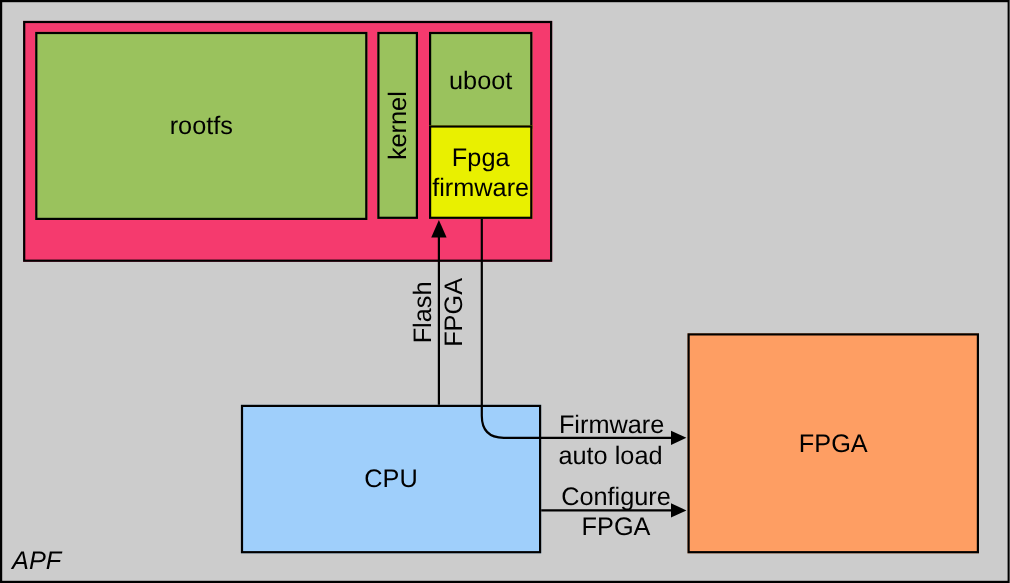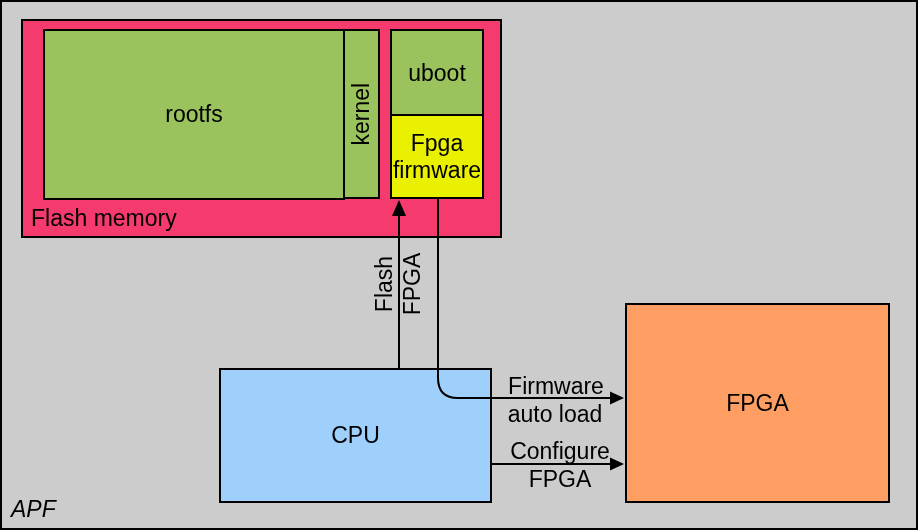--- a/index.html
+++ b/index.html
@@ -33,21 +33,21 @@
     display: flex;
     align-items: center;
     justify-content: center;
     text-align: center;
   }
   .flash-box {
     left: 19px; top: 17px; width: 481px; height: 219px;
     background: var(--flash_bg);
     display: block;
   }
-  .rootfs-box  { left: 9px;   top: 8px;  width: 302px; height: 171px; background: var(--partition_green); margin-left: 11px; }
+  .rootfs-box  { left: 9px;   top: 8px;  width: 302px; height: 171px; background: var(--partition_green); }
   .kernel-box  { left: 320px; top: 8px;  width: 37px;  height: 170px; background: var(--partition_green); }
   .uboot-box   { left: 367px; top: 8px;  width: 94px;  height: 88px;  background: var(--partition_green); }
   .firmware-box{ left: 367px; top: 93px; width: 94px;  height: 85px;  background: var(--firmware_yellow); flex-direction: column; }
   .flash-caption {
     position: absolute;
     left: 8px;
     bottom: 5px;
     white-space: nowrap;
   }
   .vtext {
@@ -96,21 +96,20 @@
     <div class="box kernel-box">
       <span class="vtext">kernel</span>
     </div>
     <div class="box uboot-box">
       <span>uboot</span>
     </div>
     <div class="box firmware-box">
       <span>Fpga</span>
       <span>firmware</span>
     </div>
-    <div class="flash-caption">Flash memory</div>
   </div>
 
   <div class="box cpu-box">
     <span>CPU</span>
   </div>
 
   <div class="box fpga-box">
     <span>FPGA</span>
   </div>
 

